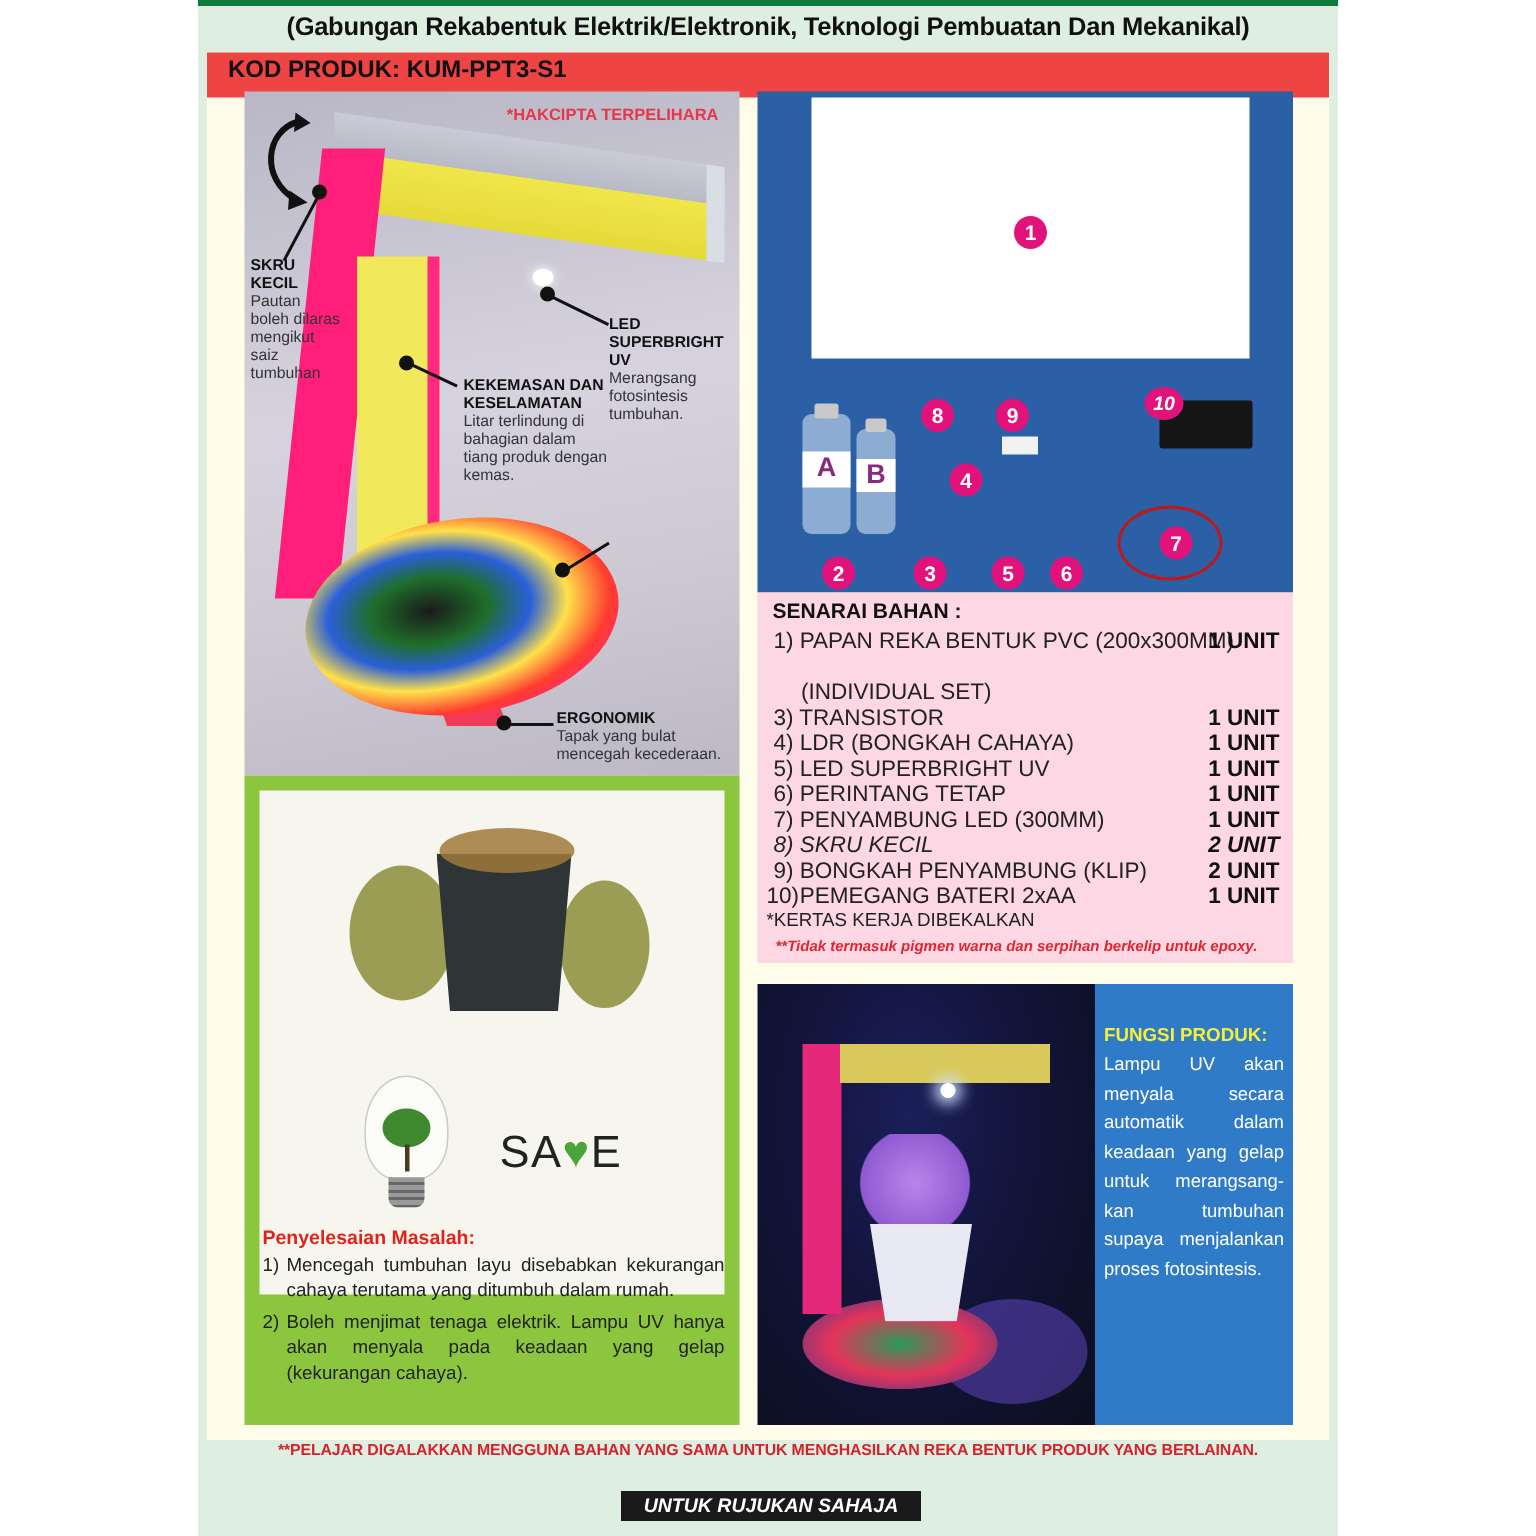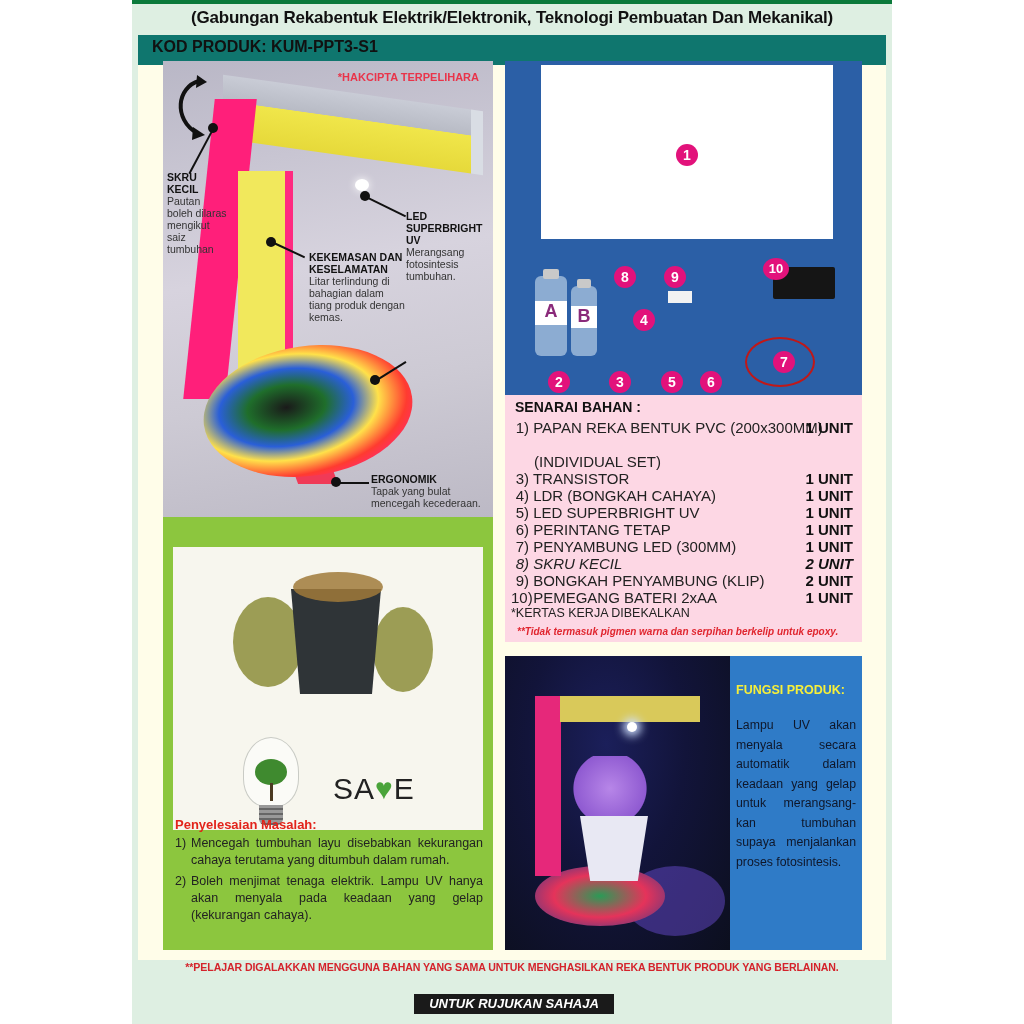--- a/index.html
+++ b/index.html
@@ -4,21 +4,21 @@
 <style>
   * { box-sizing: border-box; margin: 0; padding: 0; }
   html, body { width: 1024px; height: 1024px; background: #ffffff; overflow: hidden; }
   body { font-family: "Liberation Sans", sans-serif; position: relative; }
 
   .page { position: absolute; left: 132px; top: 0; width: 760px; height: 1024px; background: #deefe2; }
   .top-rule { position: absolute; left: 0; top: 0; width: 760px; height: 4px; background: #0b7a3b; }
   .subtitle { position: absolute; left: 0; top: 8px; width: 760px; text-align: center; font-size: 17px; font-weight: bold; color: #111; letter-spacing: -0.2px; }
 
   .panel { position: absolute; left: 6px; top: 35px; width: 748px; height: 925px; background: #fffde9; }
-  .code-bar { position: absolute; left: 0; top: 0; width: 748px; height: 30px; background: #0f766e; }
+  .code-bar { position: absolute; left: 0; top: 0; width: 748px; height: 30px; background: #ef4444; }
   .code-text { position: absolute; left: 14px; top: 3px; font-size: 16px; font-weight: bold; color: #111; }
 
   
   .lamp-photo { position: absolute; left: 25px; top: 26px; width: 330px; height: 456px;
     background: linear-gradient(170deg, #b9b7c6 0%, #d7d3de 45%, #cdcad4 70%, #bcb9c5 100%); overflow: hidden; }
   .copyright { position: absolute; right: 14px; top: 10px; font-size: 11px; font-weight: bold; color: #e9344a; }
   .rot-arrow { position: absolute; left: 6px; top: 12px; width: 40px; height: 68px; }
   .pillar-pink { position: absolute; left: 36px; top: 38px; width: 42px; height: 300px; background: #ff1f7a; transform: skewX(-6deg); }
   .pillar-yellow { position: absolute; left: 75px; top: 110px; width: 55px; height: 245px; background: #f1e85c; border-right: 8px solid #ff2a80; }
   .arm { position: absolute; left: 60px; top: 32px; width: 260px; height: 64px; background: linear-gradient(180deg, #c9ccd6 0%, #b8bbc5 40%, #f0e64a 41%, #e6d93a 100%); transform: skewY(8deg); border-right: 12px solid #d9dde4; }
@@ -47,21 +47,21 @@
   .list-box { position: absolute; left: 367px; top: 360px; width: 357px; height: 247px; background: #fdd7e4; }
   .list-title { position: absolute; left: 10px; top: 4px; font-size: 14px; font-weight: bold; color: #111; }
   .list-item { position: absolute; left: 6px; width: 342px; font-size: 15px; color: #222; }
   .list-item .n { display: inline-block; width: 18px; text-align: right; }
   .list-item .qty { position: absolute; right: 0; top: 0; font-weight: bold; color: #111; }
   .list-note { position: absolute; left: 6px; top: 202px; font-size: 12.5px; color: #222; }
   .list-warn { position: absolute; left: 12px; top: 225px; font-size: 10px; font-weight: bold; color: #e0262f; }
 
   
   .green-box { position: absolute; left: 25px; top: 482px; width: 330px; height: 433px; background: #8cc63e; }
-  .green-inner { position: absolute; left: 10px; top: 10px; width: 310px; height: 283px; background: #f7f6ee; overflow: hidden; margin-top: 20px; }
+  .green-inner { position: absolute; left: 10px; top: 10px; width: 310px; height: 336px; background: #f7f6ee; overflow: hidden; }
   .pot { position: absolute; left: 118px; top: 42px; width: 90px; height: 105px; background: #2f3437; clip-path: polygon(0 0, 100% 0, 90% 100%, 10% 100%); }
   .leaves { position: absolute; border-radius: 50%; background: #8c8d3a; opacity: 0.85; }
   .bulb { position: absolute; left: 70px; top: 190px; width: 56px; height: 70px; border: 1.5px solid #c9cbc5; border-radius: 50% 50% 40% 40%; background: #fbfbf7; }
   .bulb-base { position: absolute; left: 86px; top: 258px; width: 24px; height: 20px; background: repeating-linear-gradient(180deg,#999 0 3px,#666 3px 5px); border-radius: 0 0 6px 6px; }
   .tree { position: absolute; left: 82px; top: 212px; width: 32px; height: 26px; background: #3f8a2f; border-radius: 50%; }
   .trunk { position: absolute; left: 97px; top: 236px; width: 3px; height: 18px; background: #4b3a22; }
   .save-logo { position: absolute; left: 160px; top: 225px; font-size: 30px; color: #222; letter-spacing: 1px; }
   .save-logo .hands { color: #4aa43a; }
   .green-title { position: absolute; left: 12px; top: 300px; font-size: 13px; font-weight: bold; color: #e2231a; }
   .green-item { position: absolute; left: 12px; width: 308px; font-size: 12.5px; line-height: 17px; color: #222; text-align: justify; }
@@ -74,21 +74,21 @@
   .n-pillar { position: absolute; left: 30px; top: 40px; width: 26px; height: 180px; background: #e6287a; }
   .n-arm { position: absolute; left: 55px; top: 40px; width: 140px; height: 26px; background: #d9c95a; }
   .n-led { position: absolute; left: 122px; top: 66px; width: 10px; height: 10px; border-radius: 50%; background: #fff; box-shadow: 0 0 10px 4px #cfe0ff; }
   .n-flower { position: absolute; left: 65px; top: 100px; width: 80px; height: 65px; background: radial-gradient(circle, #b786e8 0%, #8f5ad1 70%, transparent 72%); }
   .n-pot { position: absolute; left: 75px; top: 160px; width: 68px; height: 65px; background: #e8e8f3; clip-path: polygon(0 0, 100% 0, 85% 100%, 15% 100%); }
   .n-base { position: absolute; left: 30px; top: 210px; width: 130px; height: 60px; border-radius: 50%; background: radial-gradient(ellipse, #2a9b56 0%, #e5335a 50%, #3c3a8a 100%); }
   .n-glow { position: absolute; left: 120px; top: 210px; width: 100px; height: 70px; border-radius: 50%; background: rgba(110,80,220,0.45); }
 
   .blue-box { position: absolute; left: 592px; top: 621px; width: 132px; height: 294px; background: #2f7bc7; }
   .blue-title { position: absolute; left: 6px; top: 27px; font-size: 12.5px; font-weight: bold; color: #f6ef3a; }
-  .blue-text { position: absolute; left: 6px; top: 44px; width: 120px; font-size: 12.3px; line-height: 19.5px; color: #0f172a; text-align: justify; margin-top: 16px; }
+  .blue-text { position: absolute; left: 6px; top: 44px; width: 120px; font-size: 12.3px; line-height: 19.5px; color: #ffffff; text-align: justify; }
 
   .bottom-note { position: absolute; left: 0; top: 926px; width: 748px; text-align: center; font-size: 10.6px; font-weight: bold; color: #d4232b; letter-spacing: -0.1px; }
 
   .ref-label { position: absolute; left: 282px; top: 994px; width: 200px; height: 20px; background: #1a1a1a; color: #fff; font-size: 13px; font-weight: bold; font-style: italic; text-align: center; line-height: 20px; }
 </style>
 </head>
 <body>
 
 <div class="page">
   <div class="top-rule"></div>
@@ -163,21 +163,21 @@
       <div class="wire" style="left:240px;top:276px;width:70px;height:50px;"></div>
 
       <div class="num" style="left:43px;top:310px;">2</div>
       <div class="num" style="left:104px;top:310px;">3</div>
       <div class="num" style="left:128px;top:248px;">4</div>
       <div class="num" style="left:156px;top:310px;">5</div>
       <div class="num" style="left:195px;top:310px;">6</div>
       <div class="num" style="left:268px;top:290px;">7</div>
       <div class="num" style="left:109px;top:205px;">8</div>
       <div class="num" style="left:159px;top:205px;">9</div>
-      <div class="num" style="left:258px;top:197px;width:26px;font-size:13px;">10</div>
+      <div class="num" style="left:258px;top:197px;width:26px;font-size:13px;font-style:italic;">10</div>
     </div>
 
     <div class="list-box">
       <div class="list-title">SENARAI BAHAN :</div>
 
       <div class="list-item" style="top:24px;">
         <span class="n">1)</span> <span>PAPAN REKA BENTUK PVC (200x300MM)</span>
         <span class="qty">1 UNIT</span>
       </div>
       <div class="list-item" style="top:58px;padding-left:23px;">

